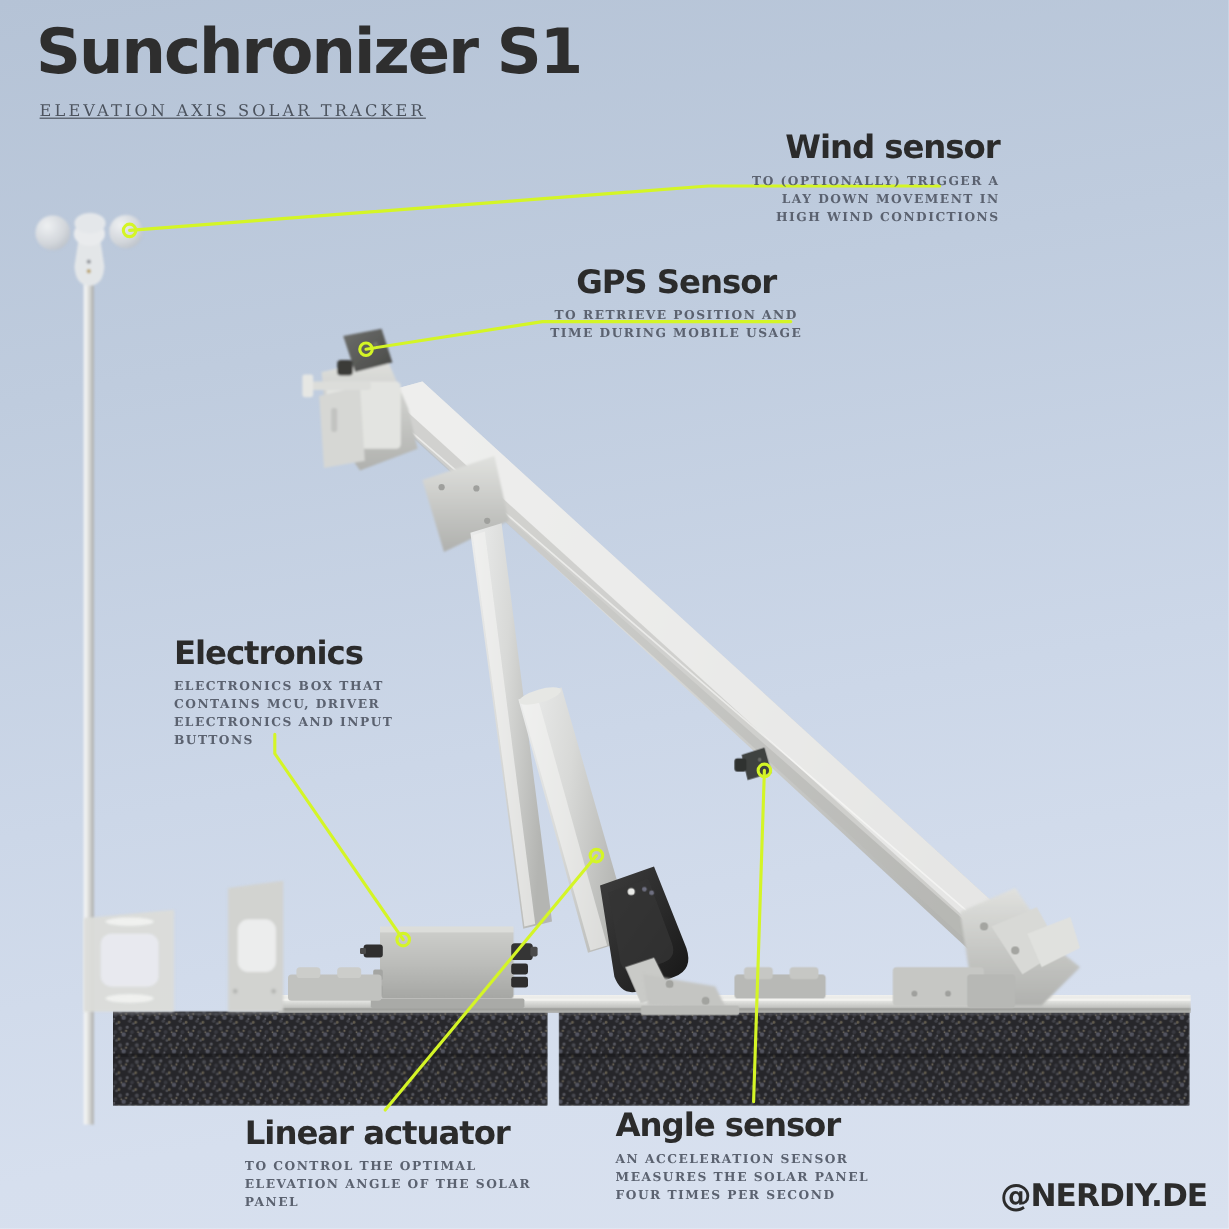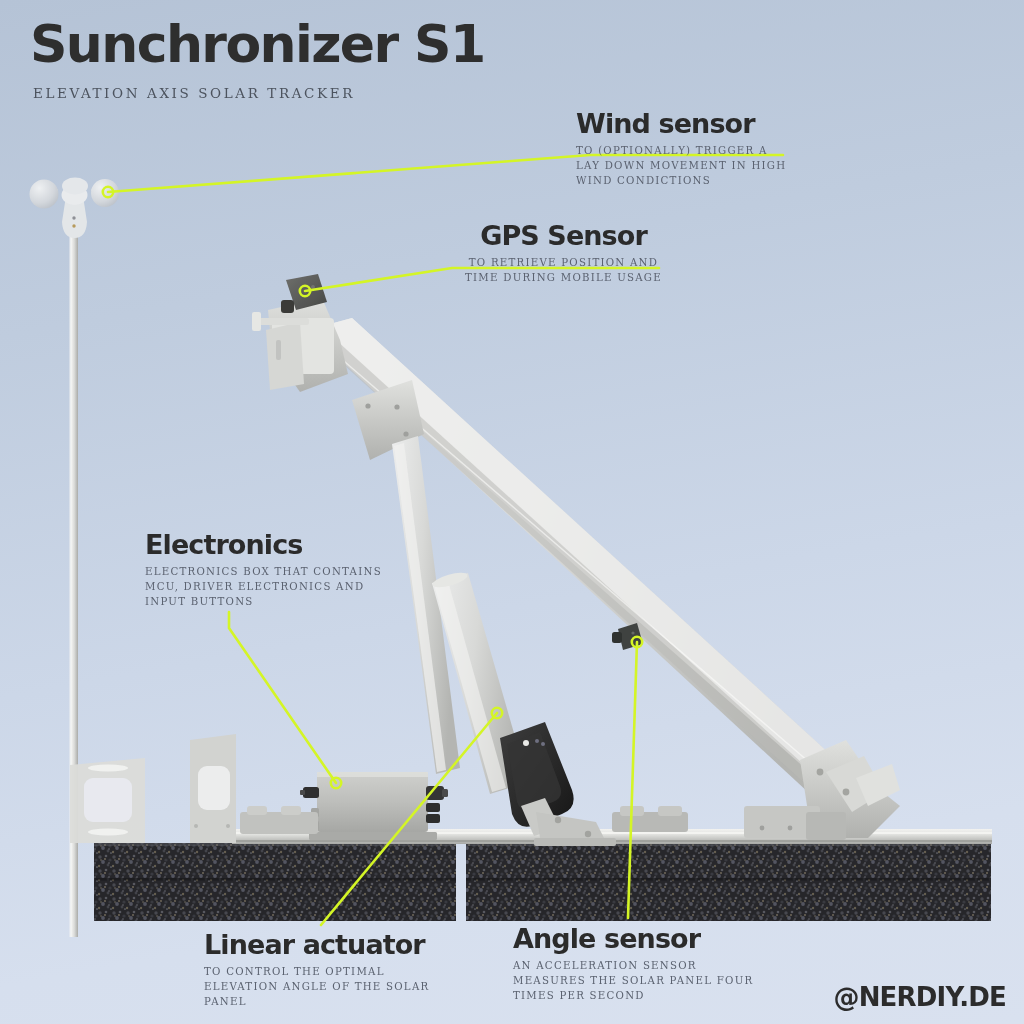--- a/index.html
+++ b/index.html
@@ -45,20 +45,21 @@
     white-space:nowrap;
     margin-bottom:6px;
   }
   .cl-desc {
     font-family:"DejaVu Serif", serif;
     font-size:10.2px;
     letter-spacing:1.25px;
     line-height:1.45;
     color:#5b6270;
     max-width:255px;
+    font-weight:bold;
   }
   .watermark {
     position:absolute;
     font-family:"DejaVu Sans", sans-serif;
     font-weight:bold;
     font-size:26px;
     letter-spacing:-0.8px;
     color:#2c2c2c;
     white-space:nowrap;
     margin-top:28px;
@@ -303,23 +304,23 @@
       <circle cx="305" cy="291" r="5.2" fill="none" stroke="#d4f526" stroke-width="2.6"></circle>
       <circle cx="336" cy="783" r="5.2" fill="none" stroke="#d4f526" stroke-width="2.6"></circle>
       <circle cx="497" cy="713" r="5.2" fill="none" stroke="#d4f526" stroke-width="2.6"></circle>
       <circle cx="637" cy="642" r="5.2" fill="none" stroke="#d4f526" stroke-width="2.6"></circle>
     </g>
   </svg>
 
   <span class="sr">3D render of an elevation-axis solar tracker: anemometer mast at left, tilted solar panel rail frame with GPS sensor at top, linear actuator, angle sensor on the rail, electronics box, all mounted on two dark gravel-textured base blocks.</span>
 
   <div class="hd-title" style="left:30px; top:18px;">Sunchronizer S1</div>
-  <div class="hd-sub" style="left:33px; top:85px;">ELEVATION AXIS SOLAR TRACKER</div>
-
-  <div class="cl" style="left:576px; top:110px;">
+  <div class="hd-sub" style="left:33px; top:85px;text-decoration:underline;">ELEVATION AXIS SOLAR TRACKER</div>
+
+  <div class="cl" style="left:618px; top:110px;text-align:right;">
     <div class="cl-title">Wind sensor</div>
     <div class="cl-desc" style="max-width:215px;">TO (OPTIONALLY) TRIGGER A LAY DOWN MOVEMENT IN HIGH WIND CONDICTIONS</div>
   </div>
 
   <div class="cl" style="left:456px; top:222px;text-align:center;">
     <div class="cl-title">GPS Sensor</div>
     <div class="cl-desc" style="max-width:215px;">TO RETRIEVE POSITION AND TIME DURING MOBILE USAGE</div>
   </div>
 
   <div class="cl" style="left:135px; top:531px;margin-left:10px;">

